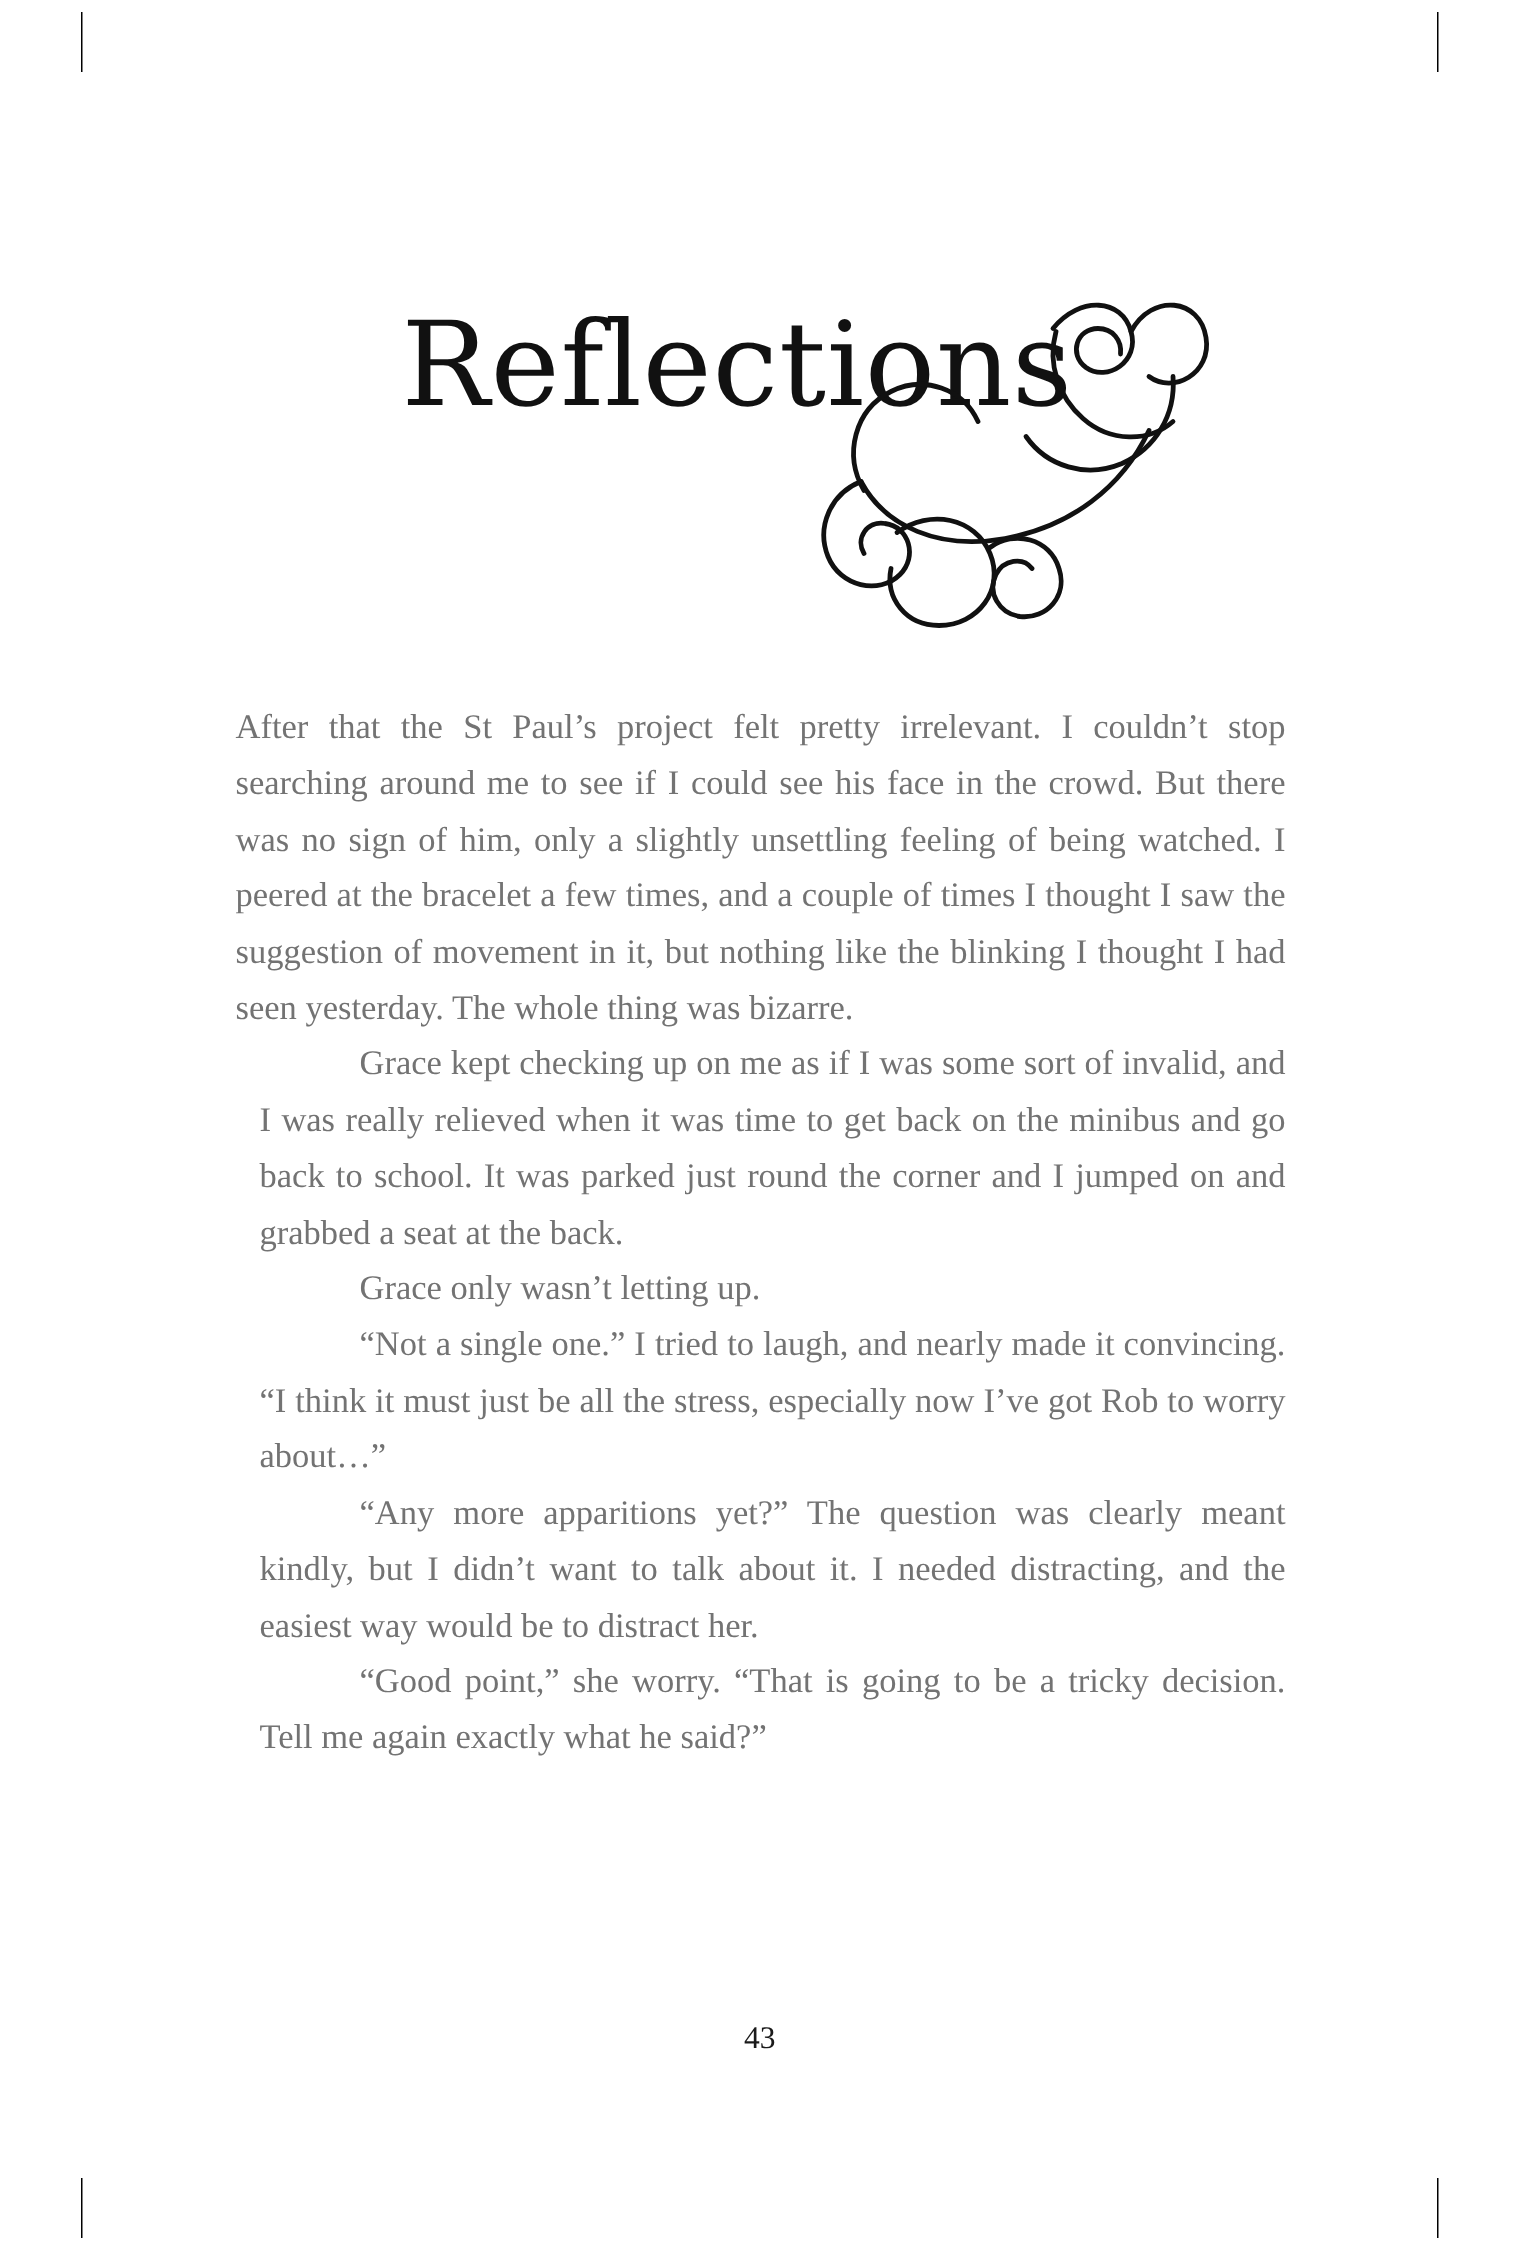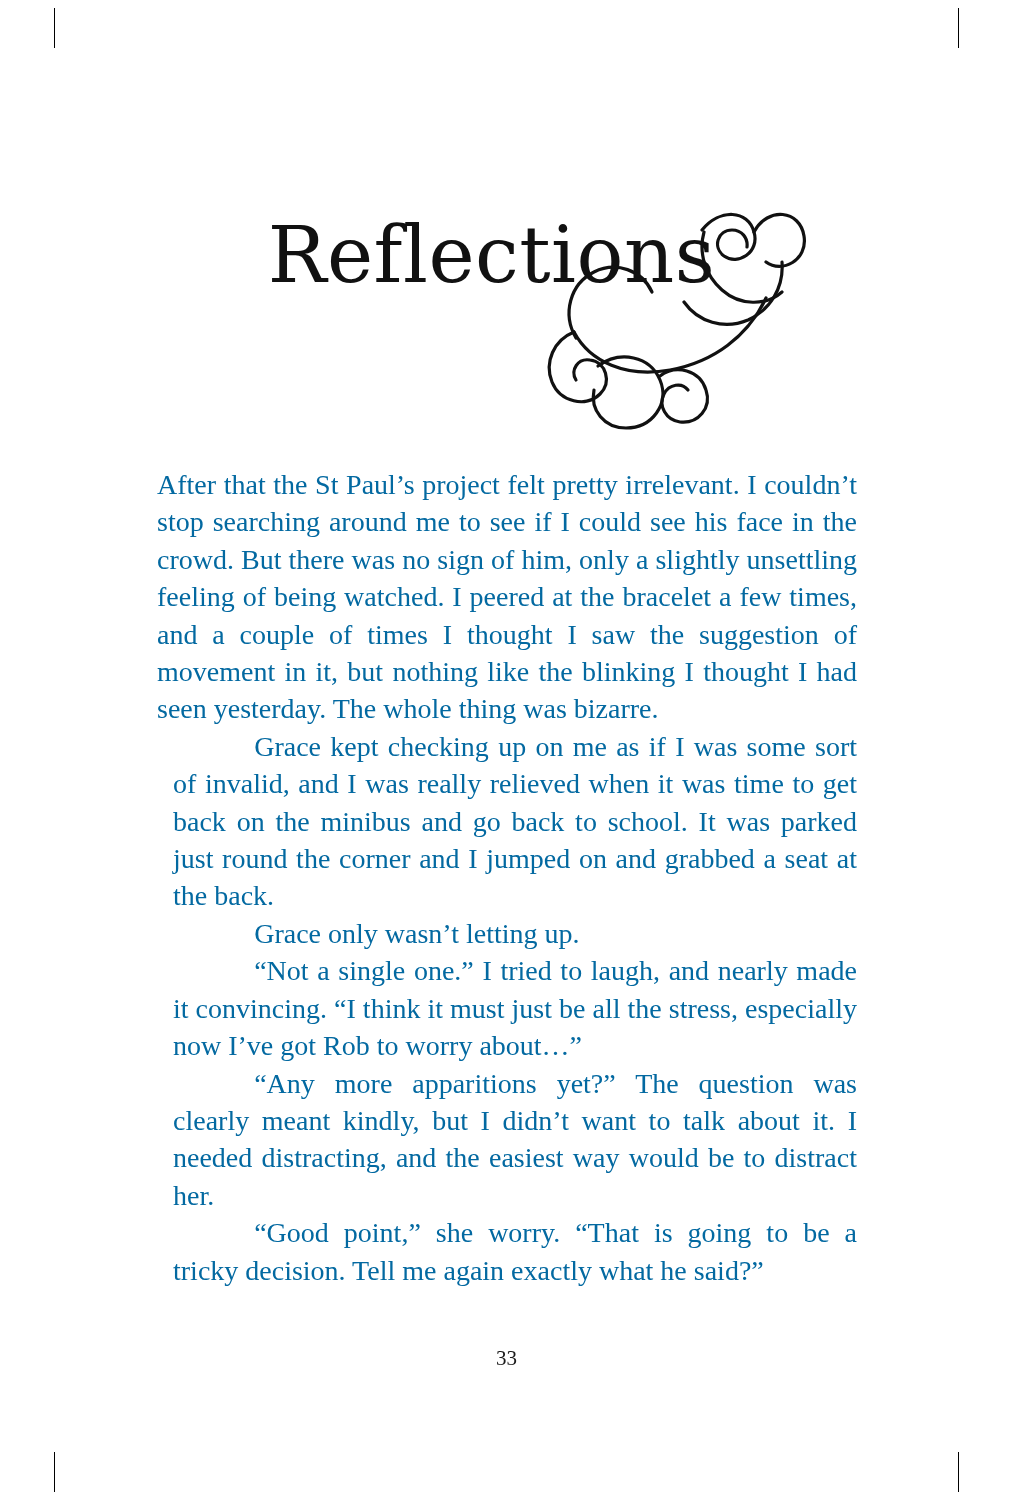--- a/index.html
+++ b/index.html
@@ -26,21 +26,21 @@
 
   .crop-tl-v { left: 54px;  top: 8px; }
   .crop-tr-v { left: 958px; top: 8px; }
   .crop-bl-v { left: 54px;  top: 1452px; }
   .crop-br-v { left: 958px; top: 1452px; }
 
   
   .heading-wrap {
     position: absolute;
     left: 0;
-    top: 216px;
+    top: 205px;
     width: 1013px;
     text-align: center;
   }
   .heading-inner {
     display: inline-block;
     position: relative;
   }
   .chapter-title {
     font-family: "DejaVu Serif", "Liberation Serif", serif;
     font-size: 78px;
@@ -58,24 +58,24 @@
     transform: translateX(-40px);
     pointer-events: none;
   }
 
   
   .body-text {
     position: absolute;
     left: 157px;
     top: 466px;
     width: 700px;
-    font-size: 28px;
+    font-size: 23px;
     line-height: 37.4px;
     text-align: justify;
-    color: #0369a1;
+    color: #737373;
     font-family: "Liberation Serif", serif;
   }
   .body-text p {
     margin: 0;
   }
   .body-text p.indent {
     text-indent: 2.9em;
     margin-left: 16px;
   }
   .body-text p.noindent {
@@ -128,15 +128,15 @@
 
   <div class="body-text">
     <p class="noindent">After that the St Paul’s project felt pretty irrelevant. I couldn’t stop searching around me to see if I could see his face in the crowd. But there was no sign of him, only a slightly unsettling feeling of being watched. I peered at the bracelet a few times, and a couple of times I thought I saw the suggestion of movement in it, but nothing like the blinking I thought I had seen yesterday. The whole thing was bizarre.</p>
     <p class="indent">Grace kept checking up on me as if I was some sort of invalid, and I was really relieved when it was time to get back on the minibus and go back to school. It was parked just round the corner and I jumped on and grabbed a seat at the back.</p>
     <p class="indent">Grace only wasn’t letting up.</p>
     <p class="indent">“Not a single one.” I tried to laugh, and nearly made it convincing. “I think it must just be all the stress, especially now I’ve got Rob to worry about…”</p>
     <p class="indent">“Any more apparitions yet?” The question was clearly meant kindly, but I didn’t want to talk about it. I needed distracting, and the easiest way would be to distract her.</p>
     <p class="indent">“Good point,” she worry. “That is going to be a tricky decision. Tell me again exactly what he said?”</p>
   </div>
 
-  <div class="folio">33</div>
+  <div class="folio">43</div>
 
 </div>
 
 </body></html>

